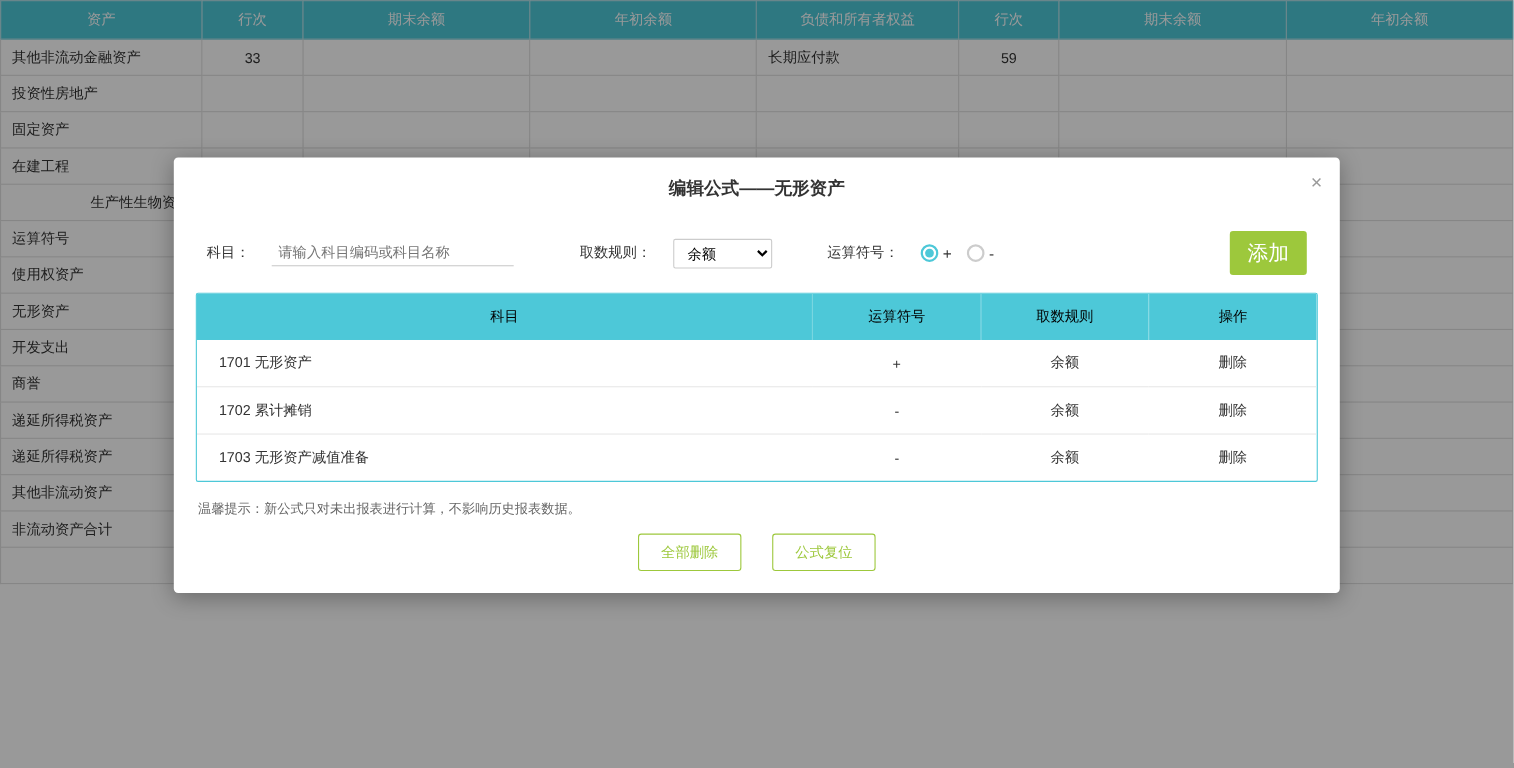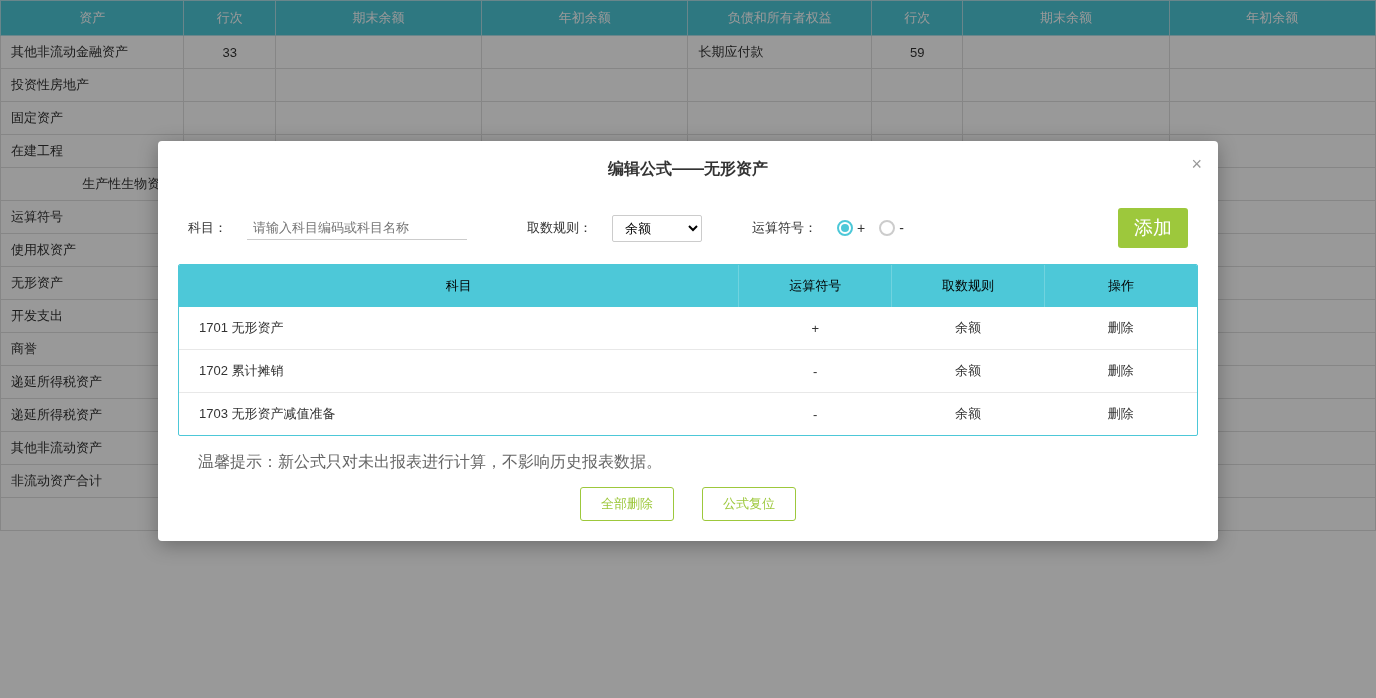--- a/index.html
+++ b/index.html
@@ -234,23 +234,23 @@
       padding-left: 20px;
     }
 
     .td-delete {
       color: #4dc8d8;
       cursor: pointer;
     }
 
     
     .modal-footer-hint {
-      padding: 16px 40px 4px;
+      padding: 16px 22px 4px;
       color: #666;
-      font-size: 16px;
+      font-size: 12px;
     }
 
     
     .modal-footer-btns {
       display: flex;
       justify-content: center;
       padding: 10px 30px 0;
       gap: 28px;
     }
 

